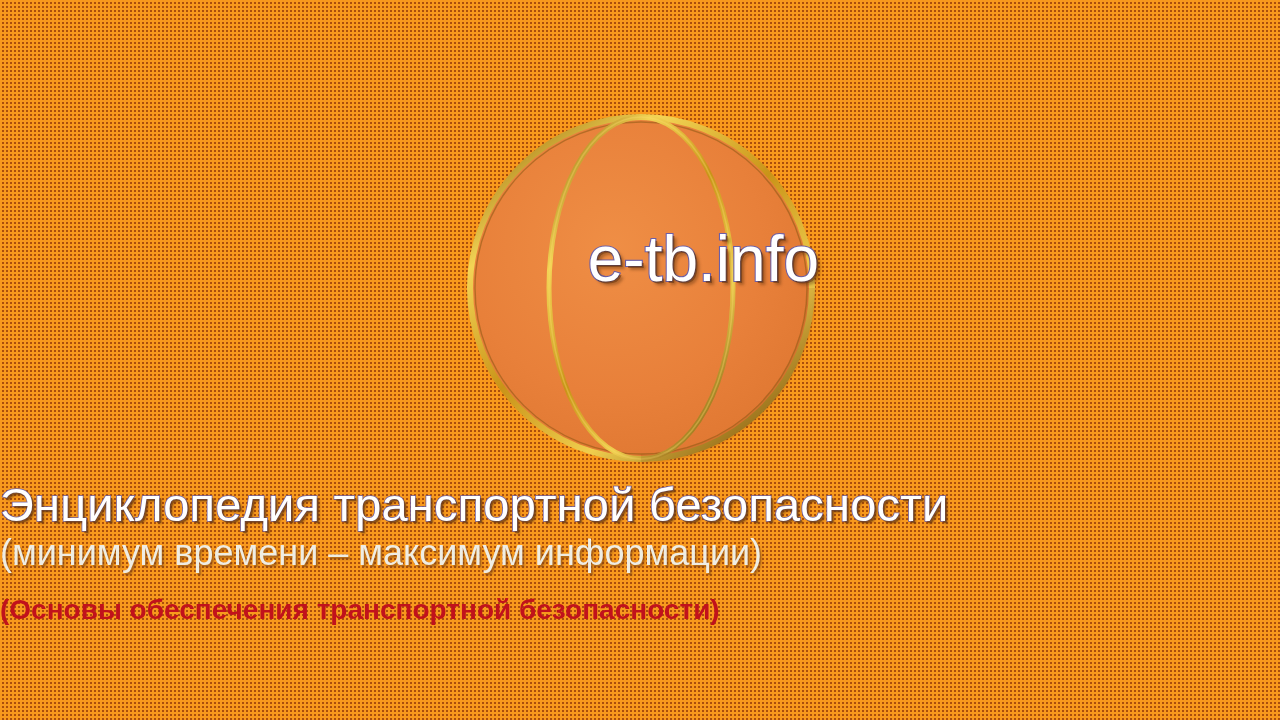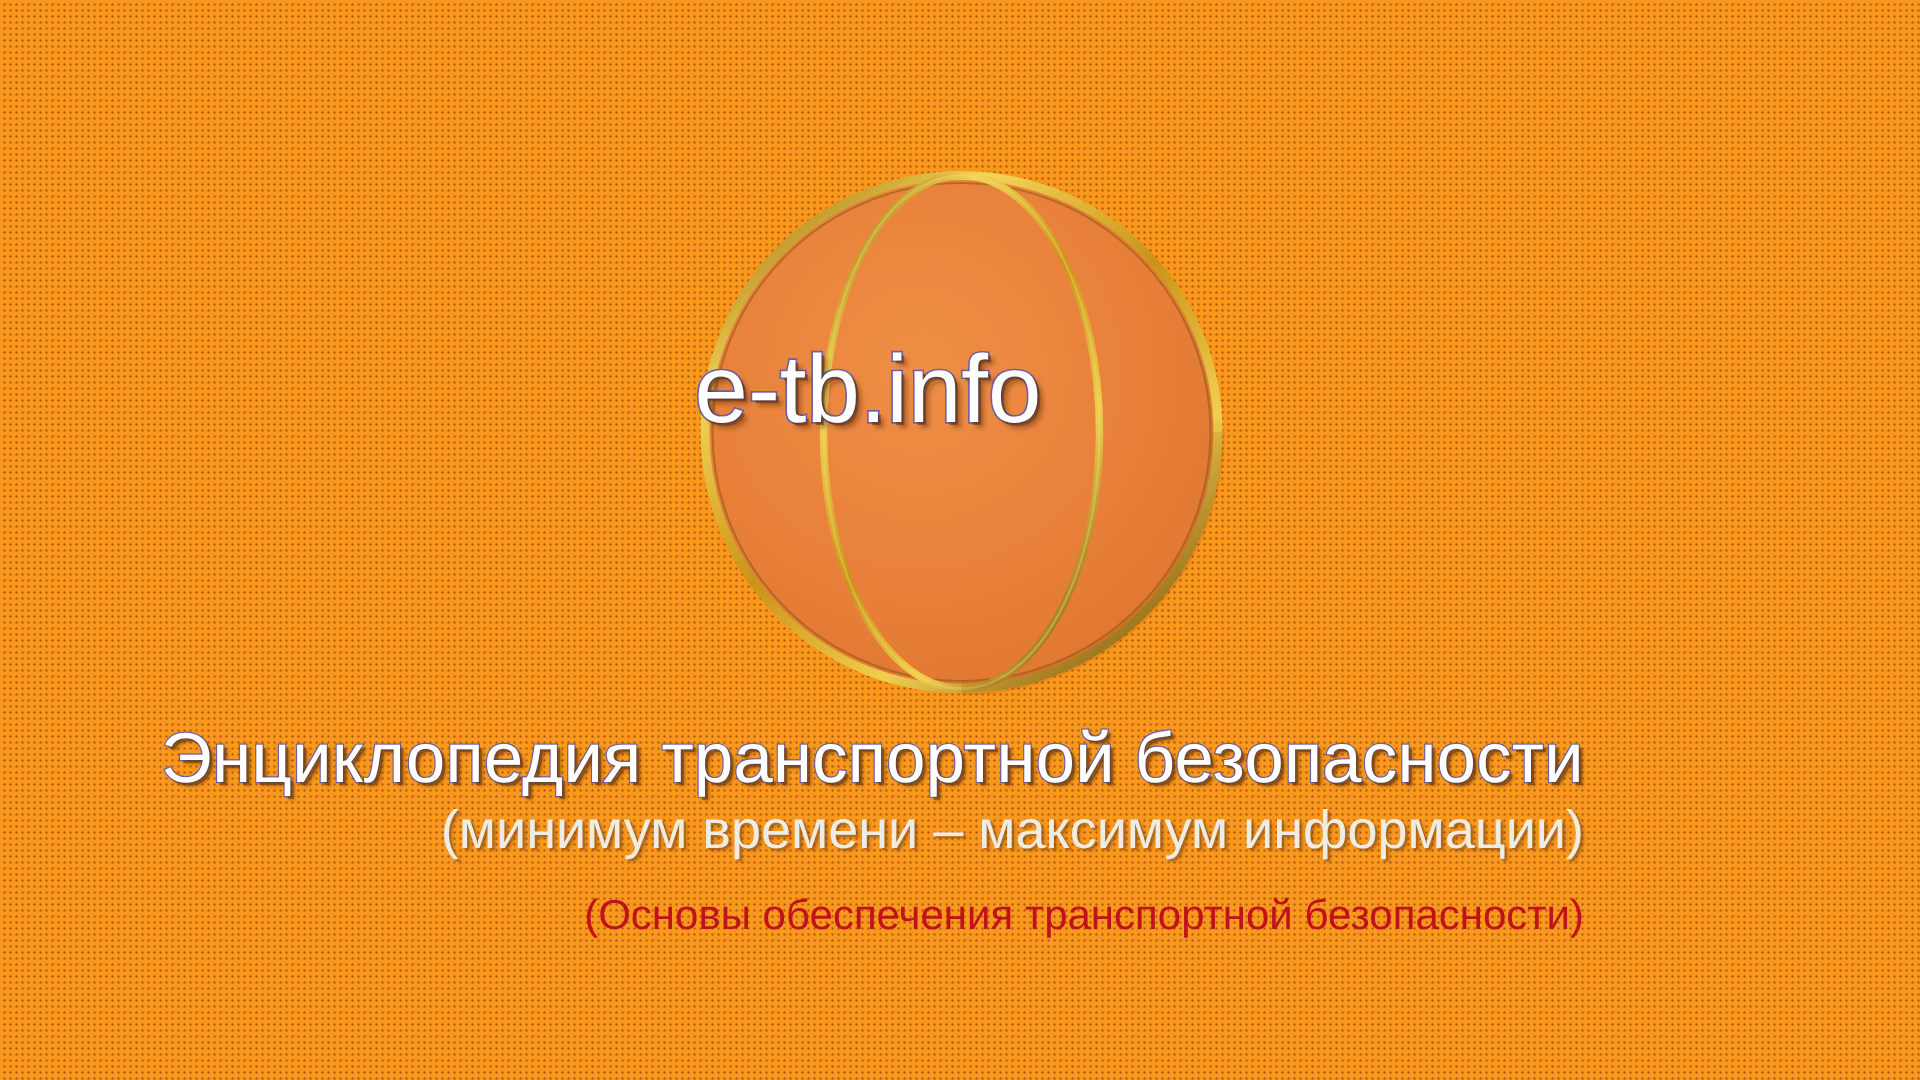--- a/index.html
+++ b/index.html
@@ -65,21 +65,21 @@
     height: 356px;
   }
   .globe-wrap svg { display: block; }
 
   
   .text-block {
     position: absolute;
     left: 0;
     top: 478px;
     width: 1056px;
-    text-align: right;
+    text-align: left;
   }
 
   .title-main {
     font-size: 47px;
     line-height: 54px;
     font-weight: 400;
     letter-spacing: 0.2px;
     color: #FFFFFF;
     -webkit-text-stroke: 1.6px #6B5FA8;
     paint-order: stroke fill;
@@ -98,21 +98,21 @@
     text-shadow:
       1.5px 1.5px 0 rgba(140, 80, 25, 0.48),
       2.5px 2.5px 2px rgba(110, 60, 15, 0.30);
     white-space: nowrap;
   }
 
   .title-note {
     margin-top: 20px;
     font-size: 28px;
     line-height: 34px;
-    font-weight: 400;
+    font-weight: 700;
     color: #C1121C;
     white-space: nowrap;
   }
 </style>
 </head>
 <body>
 
 <div class="slide">
 
   <div class="bg-glow"></div>
@@ -160,21 +160,21 @@
 
       <line x1="178" y1="8" x2="178" y2="348" stroke="url(#goldV)" stroke-width="6"></line>
 
       <ellipse cx="178" cy="178" rx="92" ry="171" fill="none" stroke="url(#goldRim)" stroke-width="5"></ellipse>
 
       <ellipse cx="178" cy="178" rx="92" ry="171" fill="none" stroke="rgba(250,222,110,0.35)" stroke-width="1.6"></ellipse>
 
       <path d="M 349 178 A 171 171 0 0 1 178 349" fill="none" stroke="rgba(120,60,10,0.13)" stroke-width="9"></path>
     </svg>
 
-    <div style="position:absolute; left:0; top:117px; width:356px; text-align:left;
+    <div style="position:absolute; left:0; top:117px; width:356px; text-align:right;
                 font-size:64px; line-height:64px; color:#FFFFFF;
                 -webkit-text-stroke:2.2px #6B5FA8; paint-order:stroke fill;
                 text-shadow:2px 2px 0 rgba(95,50,15,0.55), 4px 4px 3px rgba(80,40,8,0.38);
                 white-space:nowrap;">e-tb.info</div>
   </div>
 
   <div class="text-block">
     <div class="title-main">Энциклопедия транспортной безопасности</div>
 
     <div class="title-sub">(минимум времени – максимум информации)</div>

